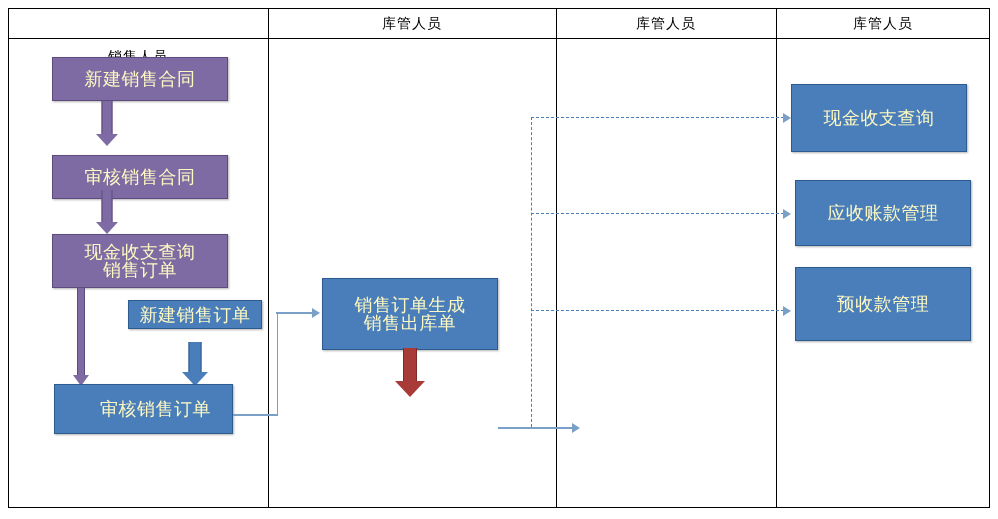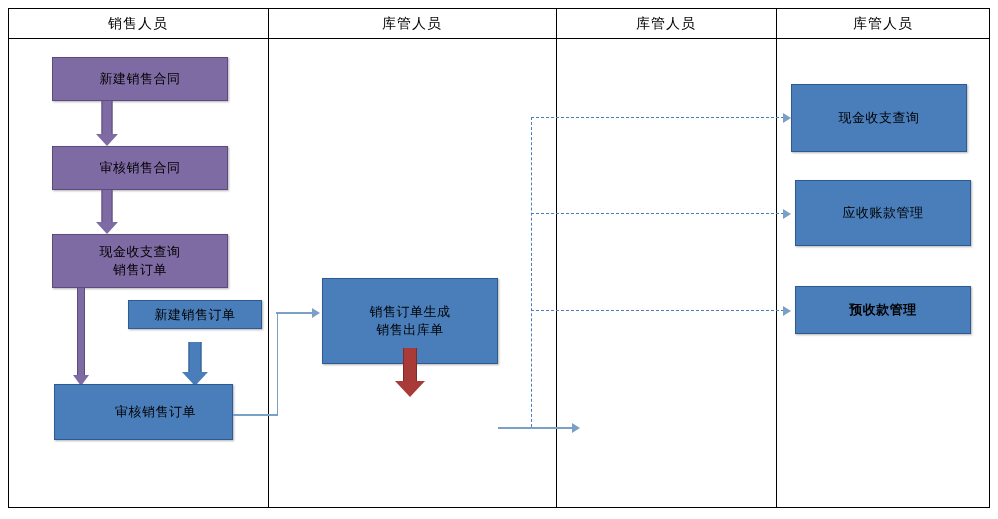--- a/index.html
+++ b/index.html
@@ -13,21 +13,21 @@
   .hdr-sep{position:absolute;left:8px;top:38px;width:982px;height:0;
            border-top:1.5px solid #000;}
   .vdiv{position:absolute;top:8px;height:500px;width:0;border-left:1.5px solid #000;}
 
   .lane-title{position:absolute;top:8px;height:30px;line-height:30px;
               text-align:center;font-size:14px;color:#000;letter-spacing:1px;}
 
   
   .node{position:absolute;box-sizing:border-box;display:flex;
         align-items:center;justify-content:center;text-align:center;
-        font-size:13px;color:#000000;line-height:18px;letter-spacing:.5px;}
+        font-size:18px;color:#fef9c3;line-height:18px;letter-spacing:.5px;}
   .node span{display:block;}
   .purple{background:#7f6ba3;border:1.5px solid #5c4b7d;
           box-shadow:1px 1px 2px rgba(0,0,0,.30);}
   .blue{background:#4a7ebb;border:1.5px solid #2e5b8f;
         box-shadow:1px 1px 2px rgba(0,0,0,.30);}
 
   
   .barrow{position:absolute;}
   .barrow .stem{position:absolute;left:50%;top:0;transform:translateX(-50%);}
   .barrow .head{position:absolute;left:50%;bottom:0;transform:translateX(-50%);
@@ -65,35 +65,35 @@
 <body>
 
 <div id="canvas">
 
   <div class="frame"></div>
   <div class="hdr-sep"></div>
   <div class="vdiv" style="left:268px;"></div>
   <div class="vdiv" style="left:556px;"></div>
   <div class="vdiv" style="left:776px;"></div>
 
-  <div class="lane-title" style="left:8px;width:260px;">销售人员</div>
+  <div class="lane-title" style="left:8px;width:260px;margin-top:33px;">销售人员</div>
   <div class="lane-title" style="left:268px;width:288px;">库管人员</div>
   <div class="lane-title" style="left:556px;width:220px;">库管人员</div>
   <div class="lane-title" style="left:776px;width:214px;">库管人员</div>
 
   <div class="node purple" style="left:52px;top:57px;width:176px;height:44px;">
     <span>新建销售合同</span>
   </div>
 
   <div class="barrow ar-purple" style="left:90px;top:101px;width:34px;height:45px;">
     <div class="stem" style="width:11px;height:33px;"></div>
     <div class="head" style="border-left-width:11px;border-right-width:11px;"></div>
   </div>
 
-  <div class="node purple" style="left:52px;top:146px;width:176px;height:44px;">
+  <div class="node purple" style="left:52px;top:155px;width:176px;height:44px;">
     <span>审核销售合同</span>
   </div>
 
   <div class="barrow ar-purple" style="left:90px;top:190px;width:34px;height:44px;">
     <div class="stem" style="width:11px;height:32px;"></div>
     <div class="head" style="border-left-width:11px;border-right-width:11px;"></div>
   </div>
 
   <div class="node purple" style="left:52px;top:234px;width:176px;height:54px;">
     <span>
@@ -109,30 +109,30 @@
 
   <div class="node blue" style="left:128px;top:300px;width:134px;height:29px;">
     <span>新建销售订单</span>
   </div>
 
   <div class="barrow ar-blue" style="left:178px;top:342px;width:34px;height:44px;">
     <div class="stem" style="width:13px;height:30px;"></div>
     <div class="head" style="border-left-width:13px;border-right-width:13px;"></div>
   </div>
 
-  <div class="node blue" style="left:54px;top:384px;width:179px;height:56px;padding-left:24px;">
+  <div class="node blue" style="left:54px;top:384px;width:179px;height:50px;padding-left:24px;">
     <span>审核销售订单</span>
   </div>
 
   <div class="ln h" style="left:233px;top:414px;width:45px;"></div>
   <div class="ln v" style="left:276.5px;top:312px;height:103px;"></div>
   <div class="ln h" style="left:276px;top:312px;width:38px;"></div>
   <div class="tip" style="left:312px;top:308px;"></div>
 
-  <div class="node blue" style="left:322px;top:278px;width:176px;height:86px;">
+  <div class="node blue" style="left:322px;top:278px;width:176px;height:72px;">
     <span>
       <span>销售订单生成</span>
       <span>销售出库单</span>
     </span>
   </div>
 
   <div class="barrow ar-red" style="left:388px;top:348px;width:44px;height:49px;">
     <div class="stem" style="width:14px;height:33px;"></div>
     <div class="head" style="border-left-width:15px;border-right-width:15px;"></div>
   </div>
@@ -154,17 +154,17 @@
   <div class="tip" style="left:783px;top:306px;"></div>
 
   <div class="node blue" style="left:791px;top:84px;width:176px;height:68px;">
     <span>现金收支查询</span>
   </div>
 
   <div class="node blue" style="left:795px;top:180px;width:176px;height:66px;">
     <span>应收账款管理</span>
   </div>
 
-  <div class="node blue" style="left:795px;top:286px;width:176px;height:48px;font-weight:bold;">
+  <div class="node blue" style="left:795px;top:267px;width:176px;height:74px;">
     <span>预收款管理</span>
   </div>
 
 </div>
 
 </body></html>

